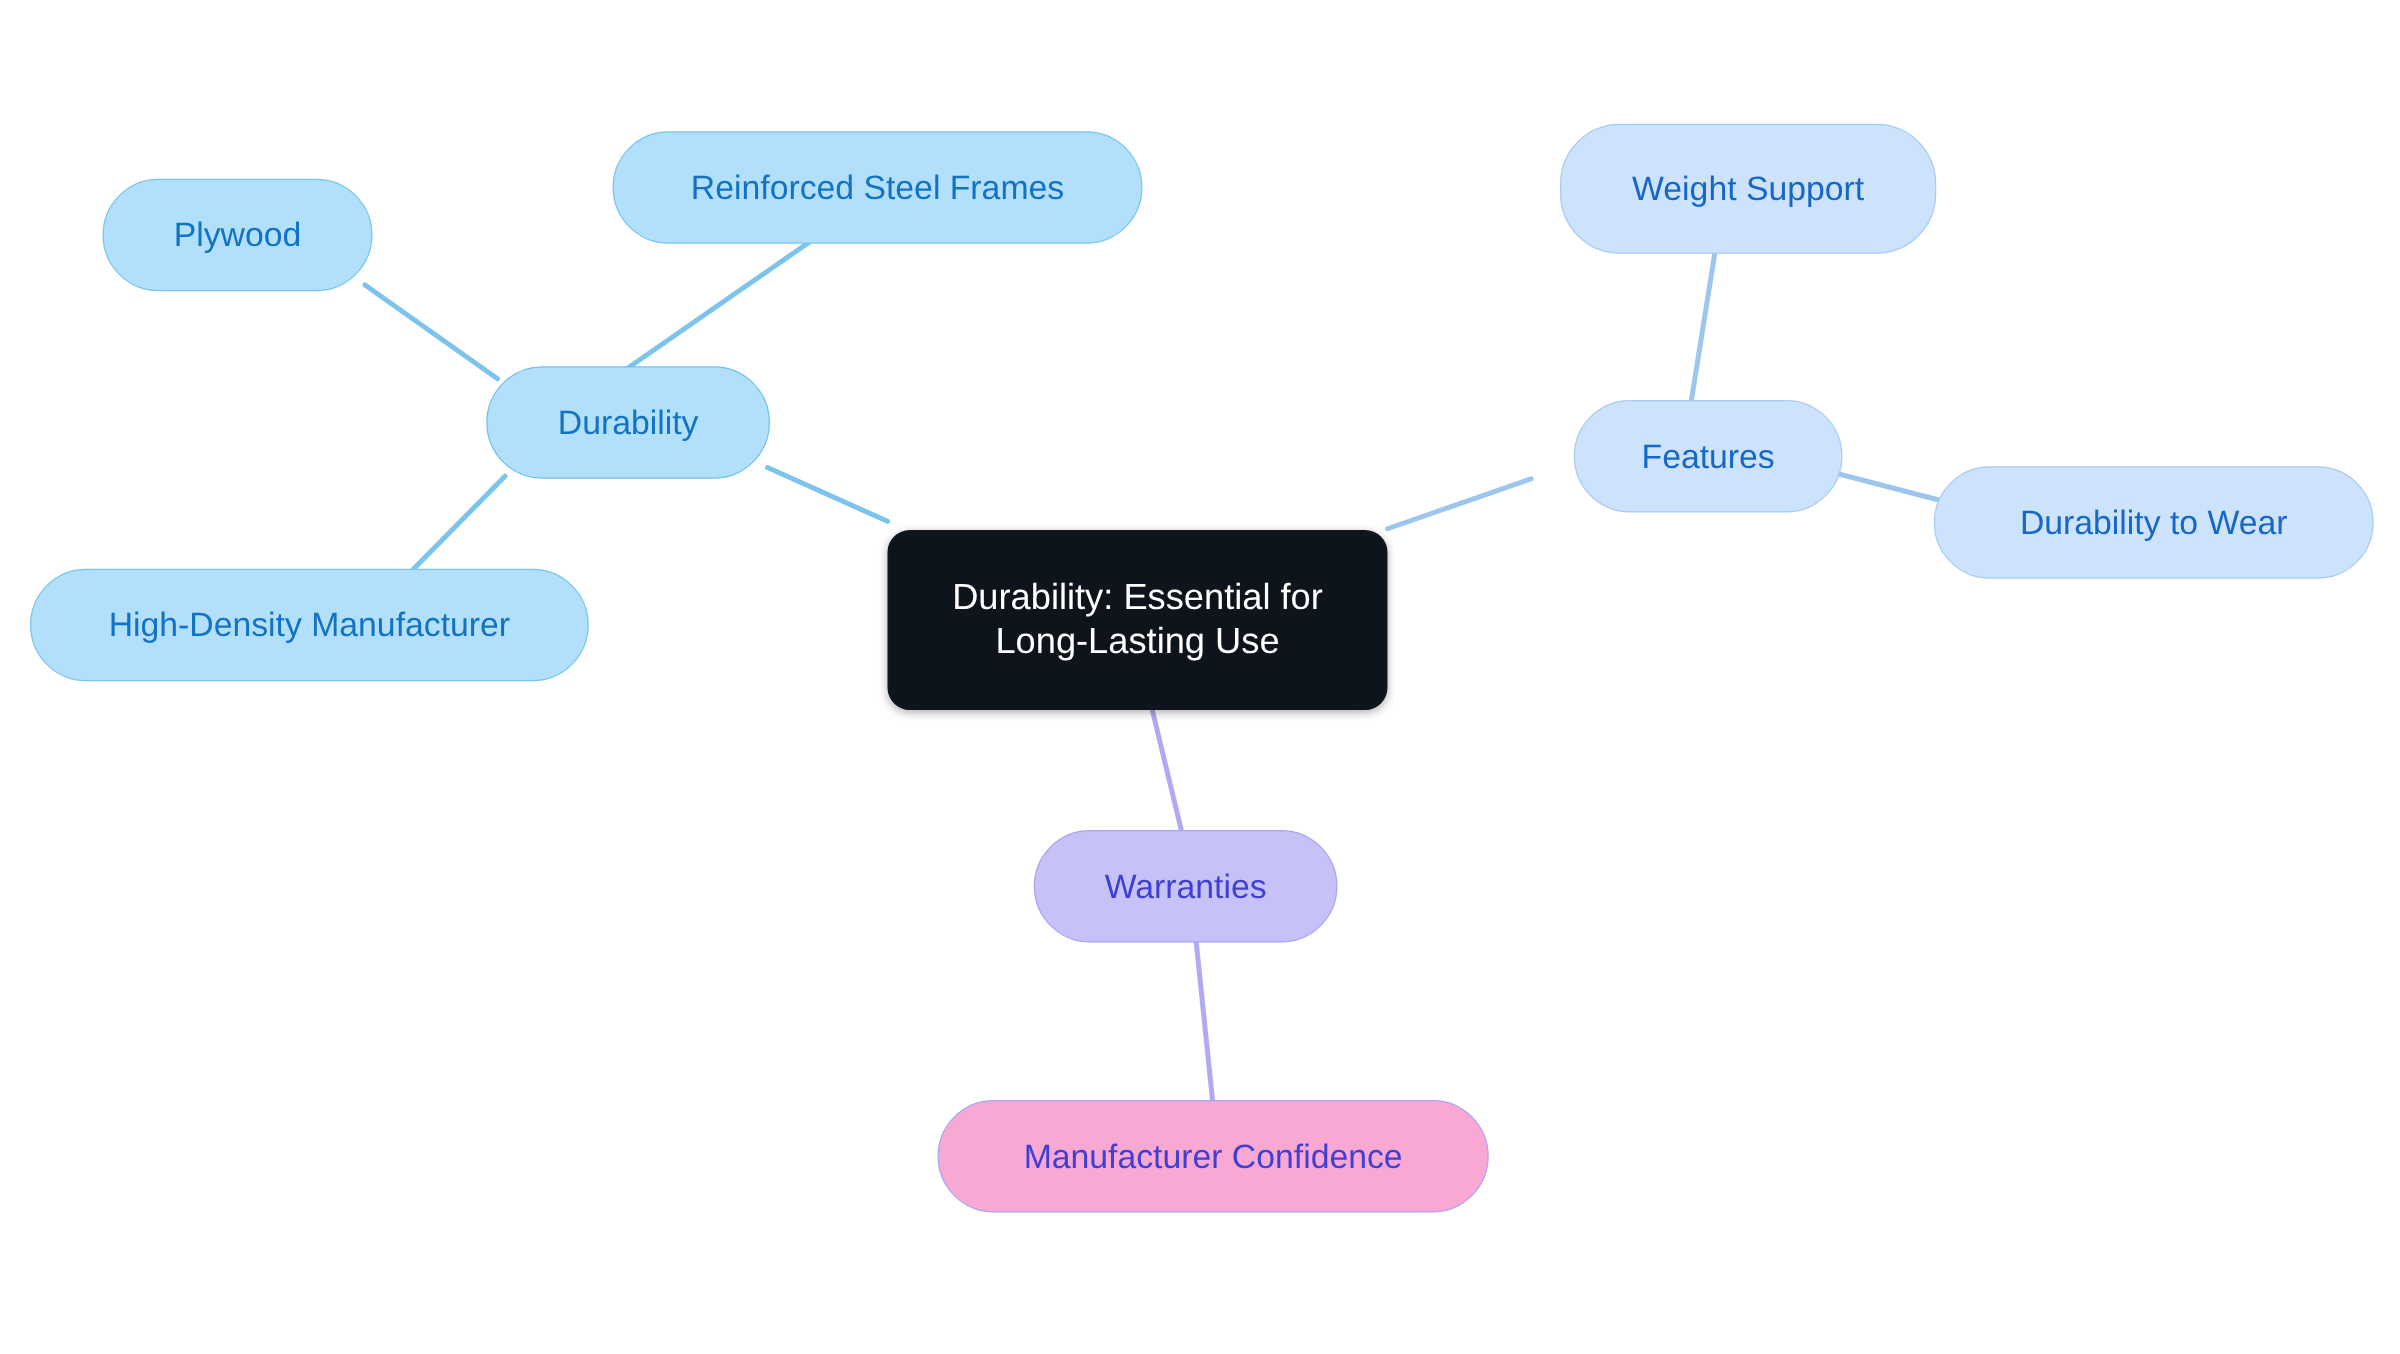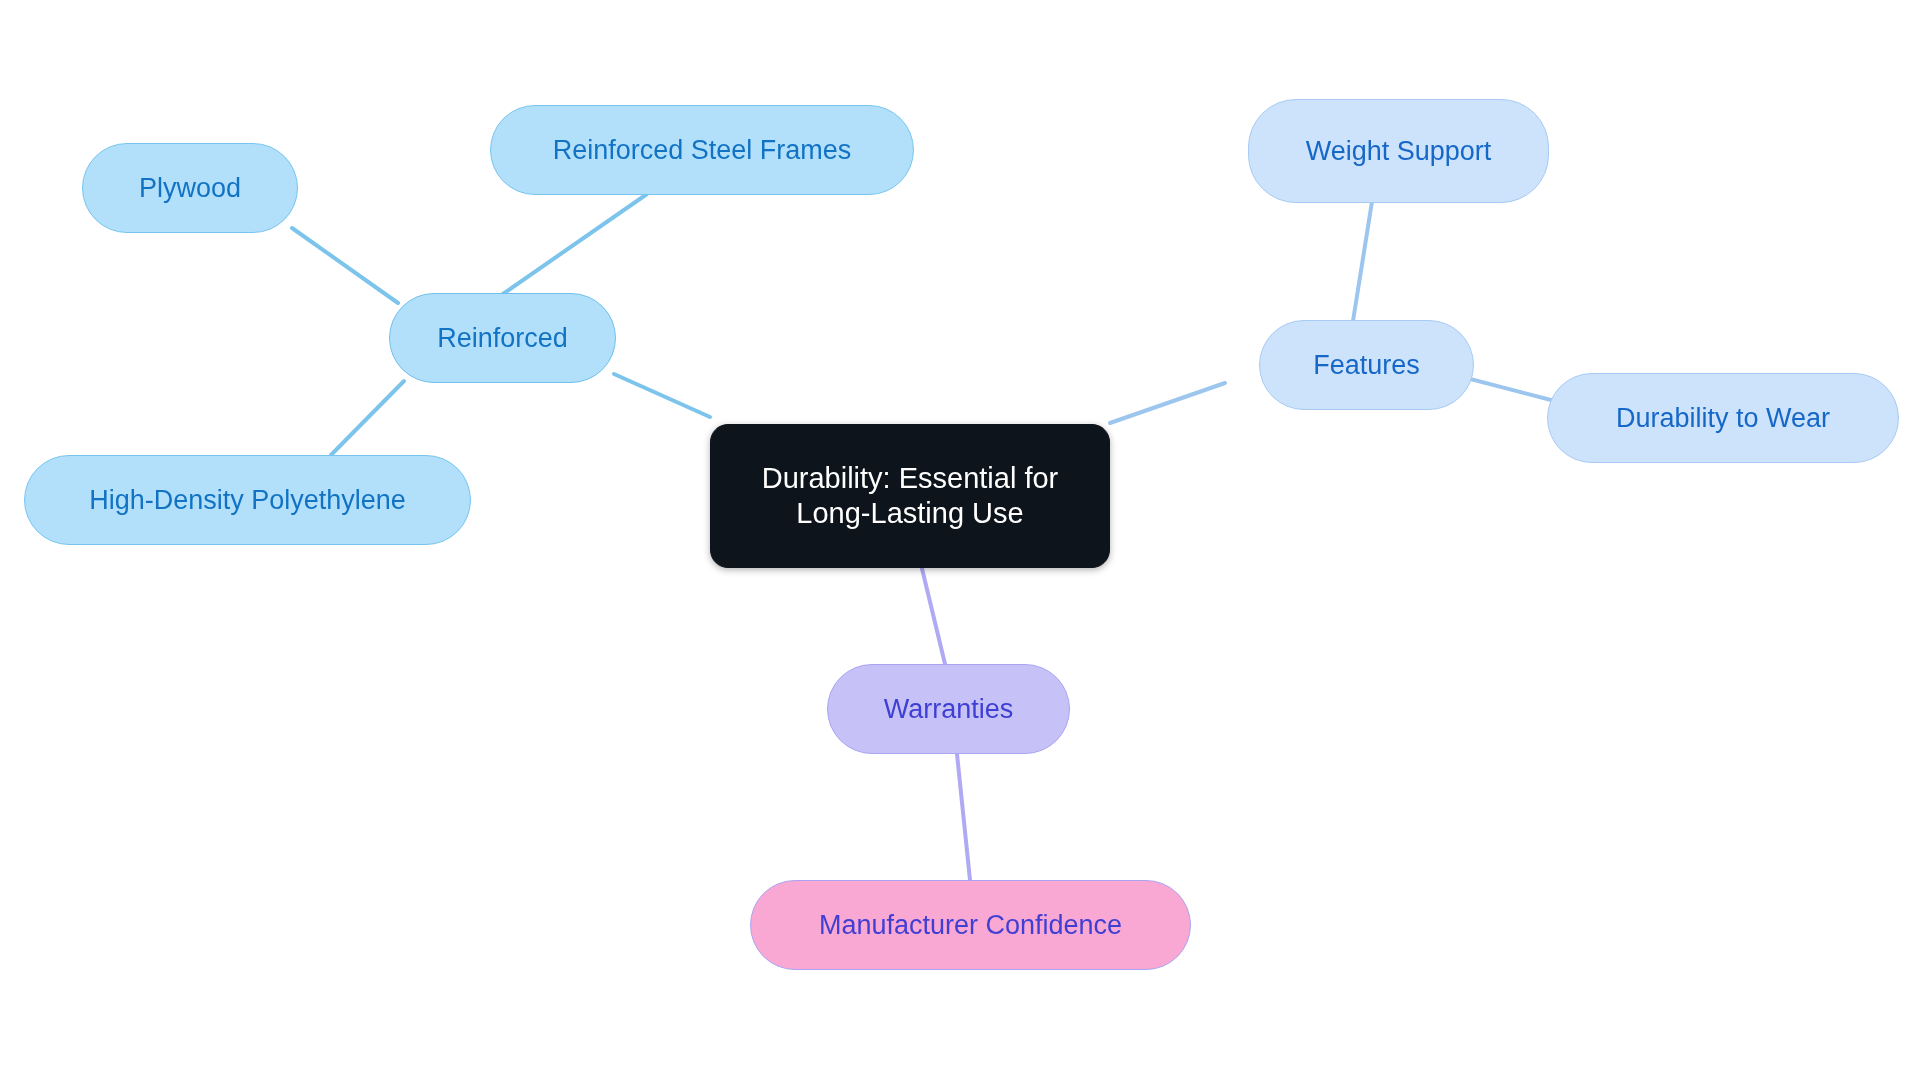--- a/index.html
+++ b/index.html
@@ -101,23 +101,23 @@
       <line x1="404" y1="381" x2="331" y2="455" stroke="#7cc4ec" stroke-width="4" stroke-linecap="round"></line>
       <line x1="1110" y1="423" x2="1225" y2="383" stroke="#9cc6ee" stroke-width="4" stroke-linecap="round"></line>
       <line x1="1353" y1="321" x2="1374" y2="189" stroke="#9cc6ee" stroke-width="4" stroke-linecap="round"></line>
       <line x1="1432" y1="369" x2="1551" y2="400" stroke="#9cc6ee" stroke-width="4" stroke-linecap="round"></line>
       <line x1="918" y1="552" x2="945" y2="664" stroke="#b0aaf5" stroke-width="4" stroke-linecap="round"></line>
       <line x1="957" y1="754" x2="970" y2="880" stroke="#b0aaf5" stroke-width="4" stroke-linecap="round"></line>
     </svg>
   <div id="node-layer">
       <div class="node node-root" style="left: 710px; top: 408px; width: 400px; height: 144px; background: rgb(14, 20, 27); color: rgb(255, 255, 255);">Durability: Essential for
 Long-Lasting Use</div>
-      <div class="node node-branch-blue" style="left: 389px; top: 293px; width: 227px; height: 90px; background: rgb(178, 224, 251); border-color: rgb(111, 192, 236); color: rgb(18, 115, 196);">Reinforced</div>
+      <div class="node node-branch-blue" style="left: 389px; top: 293px; width: 227px; height: 90px; background: rgb(178, 224, 251); border-color: rgb(111, 192, 236); color: rgb(18, 115, 196);">Durability</div>
       <div class="node node-leaf-blue" style="left: 82px; top: 143px; width: 216px; height: 90px; background: rgb(178, 224, 251); border-color: rgb(119, 197, 238); color: rgb(18, 115, 196);">Plywood</div>
       <div class="node node-leaf-blue" style="left: 490px; top: 105px; width: 424px; height: 90px; background: rgb(178, 224, 251); border-color: rgb(119, 197, 238); color: rgb(18, 115, 196); text-align: center;">Reinforced Steel Frames</div>
-      <div class="node node-leaf-blue" style="left: 24px; top: 455px; width: 447px; height: 90px; background: rgb(178, 224, 251); border-color: rgb(119, 197, 238); color: rgb(18, 115, 196);">High-Density Polyethylene</div>
+      <div class="node node-leaf-blue" style="left: 24px; top: 455px; width: 447px; height: 90px; background: rgb(178, 224, 251); border-color: rgb(119, 197, 238); color: rgb(18, 115, 196);">High-Density Manufacturer</div>
       <div class="node node-branch-periwinkle" style="left: 1259px; top: 320px; width: 215px; height: 90px; background: rgb(205, 226, 251); border-color: rgb(167, 203, 244); color: rgb(22, 104, 200);">Features</div>
       <div class="node node-leaf-periwinkle" style="left: 1248px; top: 99px; width: 301px; height: 104px; background: rgb(205, 226, 251); border-color: rgb(167, 203, 244); color: rgb(22, 104, 200);">Weight Support</div>
       <div class="node node-leaf-periwinkle" style="left: 1547px; top: 373px; width: 352px; height: 90px; background: rgb(205, 226, 251); border-color: rgb(167, 203, 244); color: rgb(22, 104, 200);">Durability to Wear</div>
       <div class="node node-branch-purple" style="left: 827px; top: 664px; width: 243px; height: 90px; background: rgb(198, 194, 248); border-color: rgb(169, 163, 242); color: rgb(63, 63, 212);">Warranties</div>
       <div class="node node-leaf-purple" style="left: 750px; top: 880px; width: 441px; height: 90px; background: #f9a8d4; border-color: rgb(169, 163, 242); color: rgb(63, 63, 212);">Manufacturer Confidence</div>
     </div>
 </div>
 
 </body></html>

